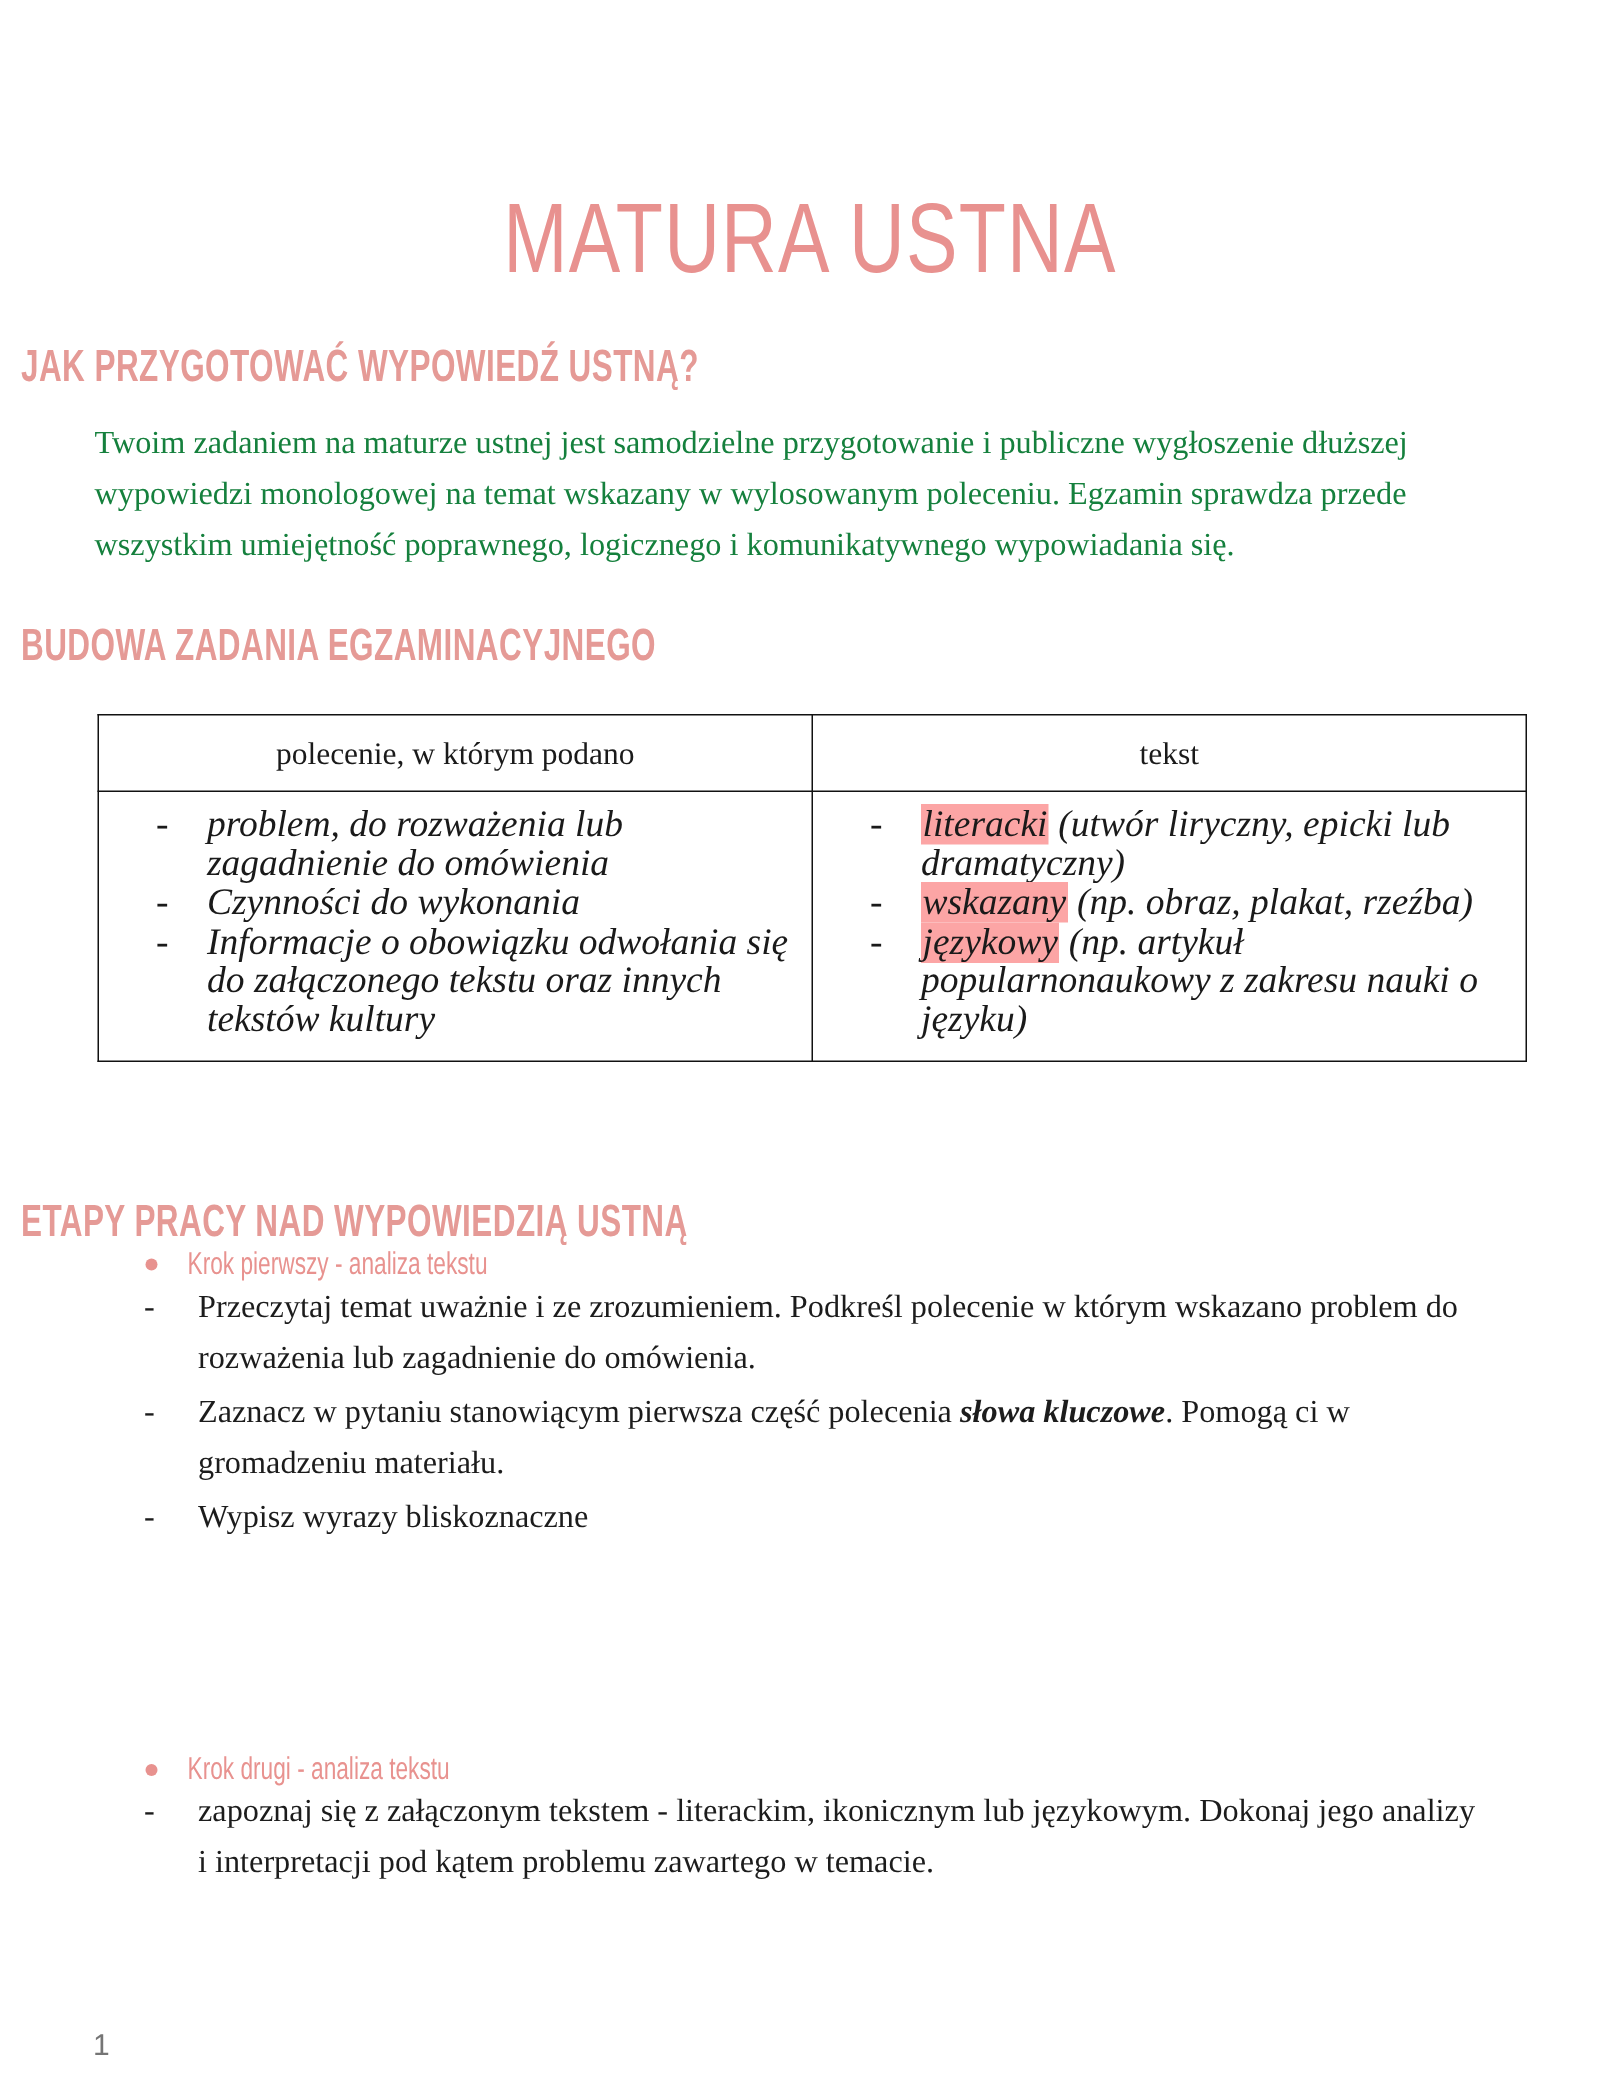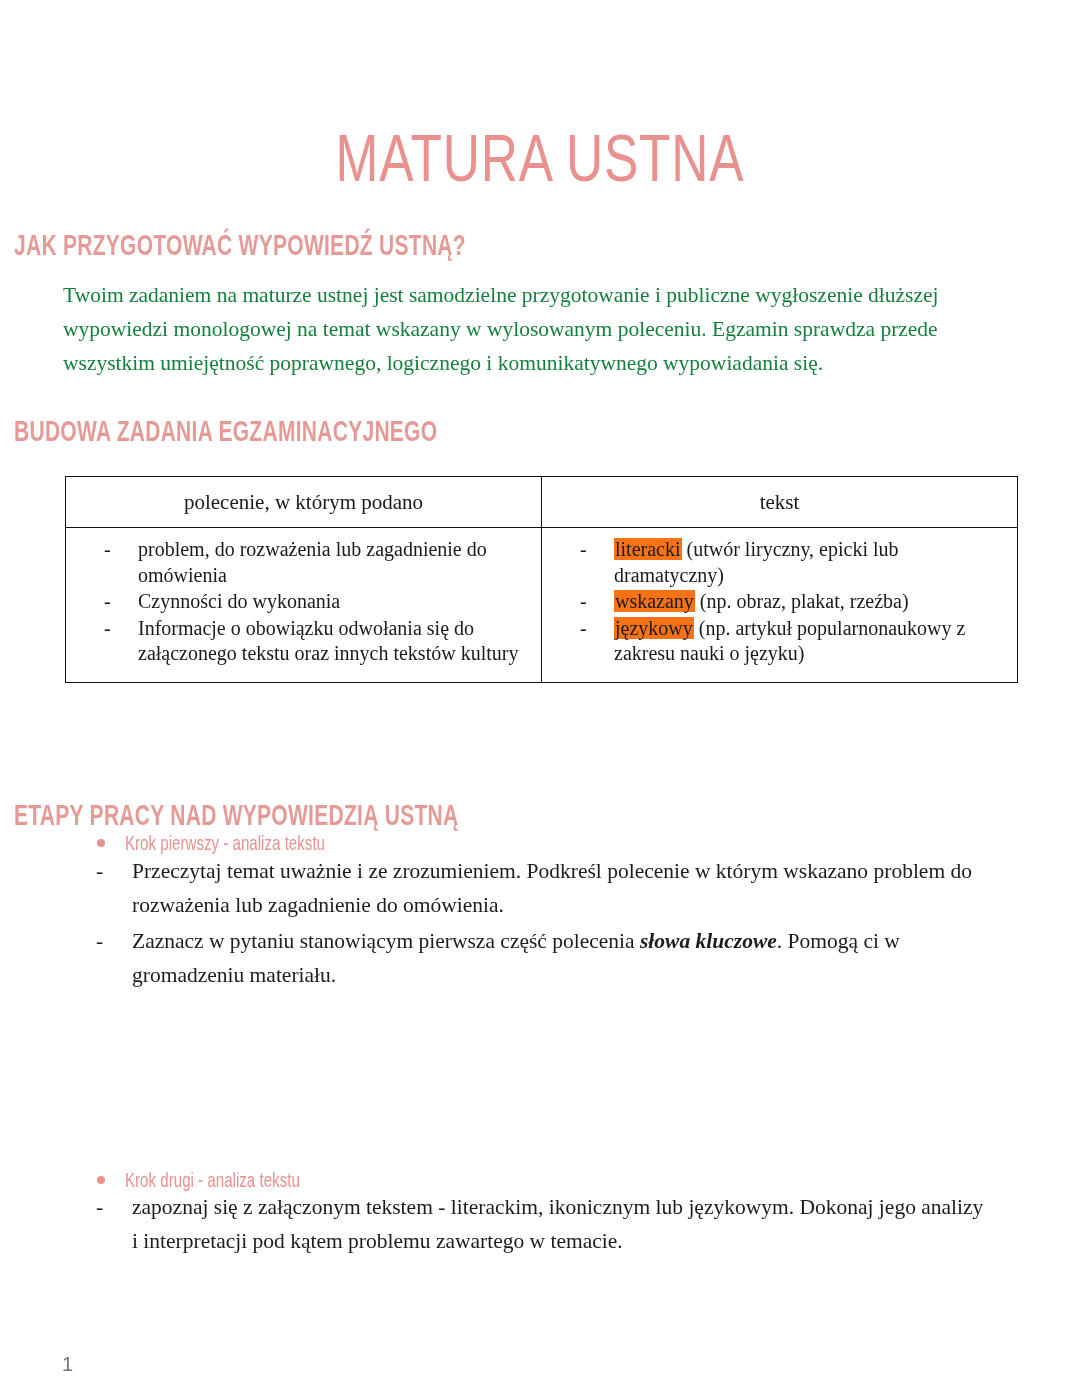--- a/index.html
+++ b/index.html
@@ -96,32 +96,33 @@
   .col-b { width: 476px; }
 
   .cell-list {
     list-style: none;
     margin: 0;
     padding: 0;
   }
   .cell-list li {
     position: relative;
     padding-left: 62px;
-    font-size: 20px;
+    font-size: 25px;
     line-height: 25.5px;
     margin: 0 0 1px 0;
+    font-style: italic;
   }
   .cell-list li::before {
     content: "-";
     position: absolute;
     left: 28px;
     top: 0;
   }
   .hl {
-    background: #f97316;
+    background: #fca5a5;
     padding: 0 1px;
   }
 
   
   .step-head {
     position: absolute;
     font-family: "Liberation Sans Narrow", "Liberation Sans", sans-serif;
     font-stretch: condensed;
     transform: scaleX(0.72);
     transform-origin: left top;
@@ -226,20 +227,21 @@
   </table>
 
   <h2 class="sec-heading" id="h-etapy">ETAPY PRACY NAD WYPOWIEDZIĄ USTNĄ</h2>
 
   <span class="step-dot" id="dot-1"></span>
   <div class="step-head" id="step-1">Krok pierwszy - analiza tekstu</div>
 
   <ul class="dash-list" id="list-1">
       <li>Przeczytaj temat uważnie i ze zrozumieniem. Podkreśl polecenie w którym wskazano problem do rozważenia lub zagadnienie do omówienia.</li>
       <li>Zaznacz w pytaniu stanowiącym pierwsza część polecenia <span class="bi">słowa kluczowe</span>. Pomogą ci w gromadzeniu materiału.</li>
+      <li>Wypisz wyrazy bliskoznaczne</li>
     </ul>
 
   <span class="step-dot" id="dot-2"></span>
   <div class="step-head" id="step-2">Krok drugi - analiza tekstu</div>
 
   <ul class="dash-list" id="list-2">
       <li>zapoznaj się z załączonym tekstem - literackim, ikonicznym lub językowym. Dokonaj jego analizy i interpretacji pod kątem problemu zawartego w temacie.</li>
     </ul>
 
   <div class="page-num">1</div>

